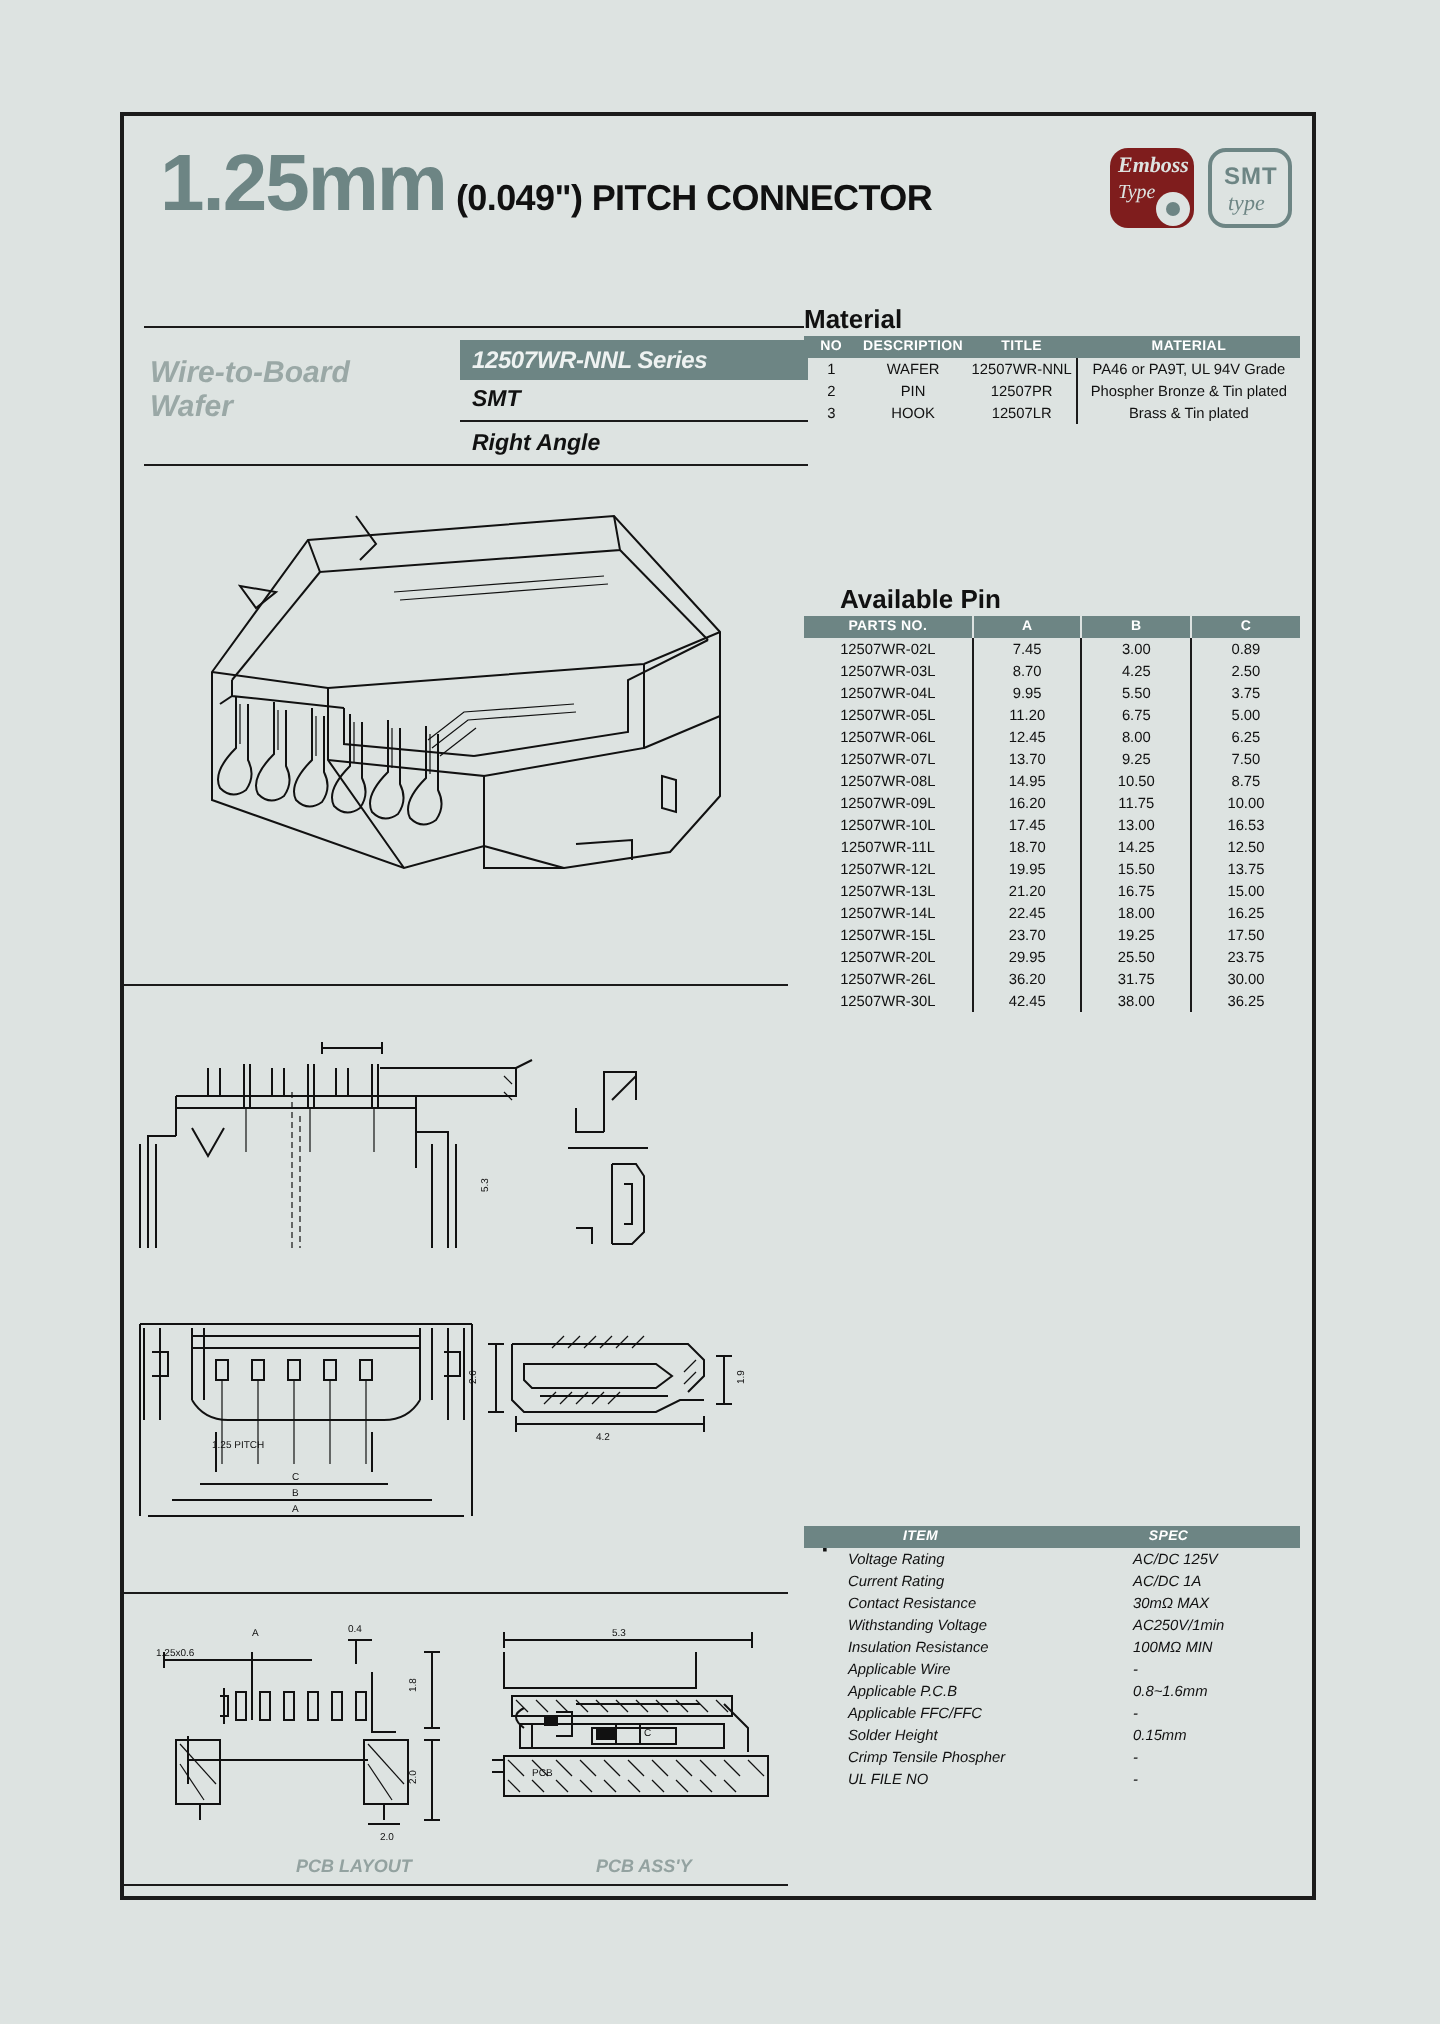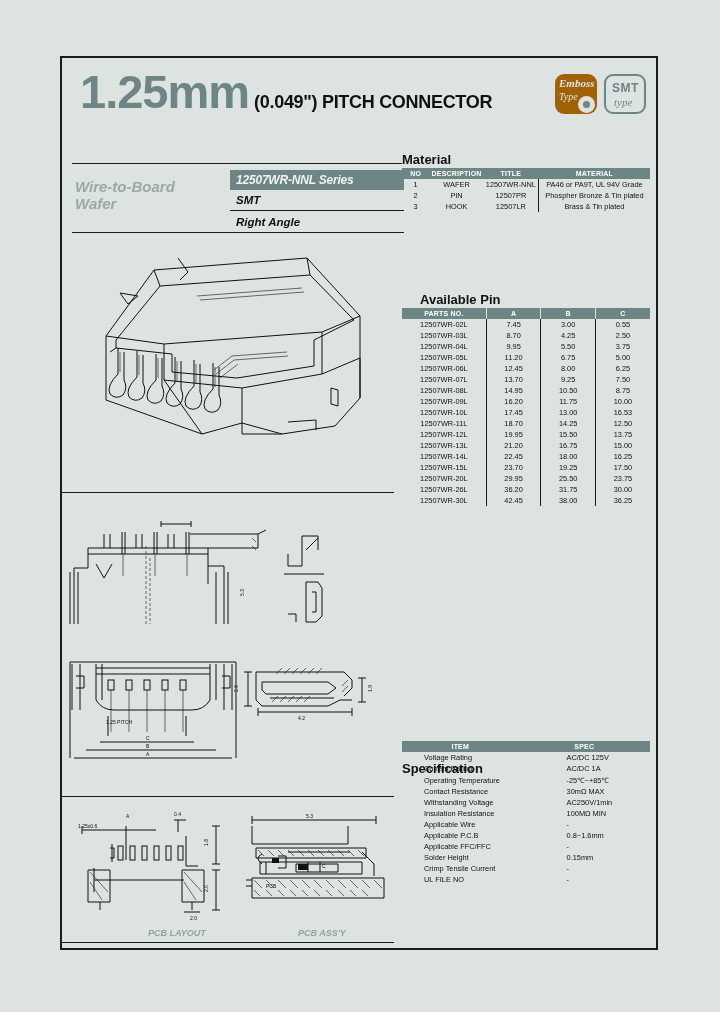--- a/index.html
+++ b/index.html
@@ -12,33 +12,33 @@
   .page{
     position:absolute;left:60px;top:56px;
     width:598px;height:894px;
     border:2px solid #1b1b1b;
     background:#dde3e1;
     box-sizing:border-box;
   }
   
   .hdr{position:absolute;left:18px;top:12px;right:10px;height:56px;}
   .ttl-big{
-    font-size:47px;font-weight:bold;color:#6d8584;letter-spacing:-1px;
+    font-size:40px;font-weight:bold;color:#6d8584;letter-spacing:-1px;
     display:inline-block;vertical-align:baseline;line-height:44px;
   }
   .ttl-small{
     font-size:18px;font-weight:bold;color:#111;display:inline-block;
     vertical-align:baseline;line-height:44px;padding-left:5px;letter-spacing:-0.3px;
   }
   .badges{position:absolute;right:0;top:4px;display:flex;gap:7px;}
   .badge{
     width:42px;height:40px;border-radius:9px;box-sizing:border-box;
     position:relative;overflow:hidden;
   }
-  .badge.fill{background:#a16207;}
+  .badge.fill{background:#7f1d1d;}
   .badge.out{border:2.5px solid #6d8584;background:transparent;}
   .b-l1{position:absolute;left:4px;top:3px;font-size:11px;font-style:italic;
         font-family:"Liberation Serif",serif;font-weight:bold;}
   .b-l2{position:absolute;left:4px;top:17px;font-size:10px;font-style:italic;
         font-family:"Liberation Serif",serif;}
   .badge.fill .b-l1,.badge.fill .b-l2{color:#dde3e1;}
   .badge.out .b-l1{color:#6d8584;font-style:normal;font-family:"Liberation Sans",sans-serif;
         font-size:12px;left:6px;top:5px;letter-spacing:0.5px;}
   .badge.out .b-l2{color:#6d8584;left:8px;top:20px;font-size:11px;}
   .reel{position:absolute;right:2px;bottom:1px;width:17px;height:17px;border-radius:50%;
@@ -65,21 +65,21 @@
   .matt{position:absolute;left:340px;top:110px;width:248px;}
   .matt table{width:100%;}
   .matt td.mat{border-left:1.2px solid #1b1b1b;margin-top:12px;}
   .matt th.mat{border-left:1.2px solid #6d8584;}
   .pint{position:absolute;left:340px;top:250px;width:248px;}
   .pint table{width:100%;}
   .pint th,.pint td{border-left:1.2px solid #1b1b1b;}
   .pint th{border-left:1.2px solid #dde3e1;}
   .pint th:first-child,.pint td:first-child{border-left:none;}
   .pint td:first-child{text-align:center;}
-  .spect{position:absolute;left:340px;top:683px;width:248px;}
+  .spect{position:absolute;left:340px;top:705px;width:248px;font-style:italic;}
   .spect table{width:100%;}
   .spect td.item{text-align:left;padding-left:22px;}
   .spect td.val{text-align:left;padding-left:48px;margin-top:44px;}
   .spect th.h1{width:47%;}
   
   .dwg{position:absolute;left:10px;}
   .cap{position:absolute;font-size:9px;font-style:italic;font-weight:bold;color:#93a2a0;}
   svg{display:block;}
   .ln{stroke:#111;stroke-width:1;fill:none;}
   .thin{stroke:#111;stroke-width:0.6;fill:none;}
@@ -164,21 +164,21 @@
         <th style="width:22%">A</th>
         <th style="width:22%">B</th>
         <th>C</th>
       </tr>
         </thead>
       <tbody>
           <tr>
             <td>12507WR-02L</td>
             <td>7.45</td>
             <td>3.00</td>
-            <td>0.55</td>
+            <td>0.89</td>
           </tr>
           <tr>
             <td>12507WR-03L</td>
             <td>8.70</td>
             <td>4.25</td>
             <td>2.50</td>
           </tr>
           <tr>
             <td>12507WR-04L</td>
             <td>9.95</td>
@@ -285,24 +285,20 @@
       <tbody>
           <tr>
             <td class="item">Voltage Rating</td>
             <td class="val">AC/DC 125V</td>
           </tr>
           <tr>
             <td class="item">Current Rating</td>
             <td class="val">AC/DC 1A</td>
           </tr>
           <tr>
-            <td class="item">Operating Temperature</td>
-            <td class="val">-25℃~+85℃</td>
-          </tr>
-          <tr>
             <td class="item">Contact Resistance</td>
             <td class="val">30mΩ MAX</td>
           </tr>
           <tr>
             <td class="item">Withstanding Voltage</td>
             <td class="val">AC250V/1min</td>
           </tr>
           <tr>
             <td class="item">Insulation Resistance</td>
             <td class="val">100MΩ MIN</td>
@@ -317,21 +313,21 @@
           </tr>
           <tr>
             <td class="item">Applicable FFC/FFC</td>
             <td class="val">-</td>
           </tr>
           <tr>
             <td class="item">Solder Height</td>
             <td class="val">0.15mm</td>
           </tr>
           <tr>
-            <td class="item">Crimp Tensile Current</td>
+            <td class="item">Crimp Tensile Phospher</td>
             <td class="val">-</td>
           </tr>
           <tr>
             <td class="item">UL FILE NO</td>
             <td class="val">-</td>
           </tr>
         </tbody>
     </table>
   </div>
 

